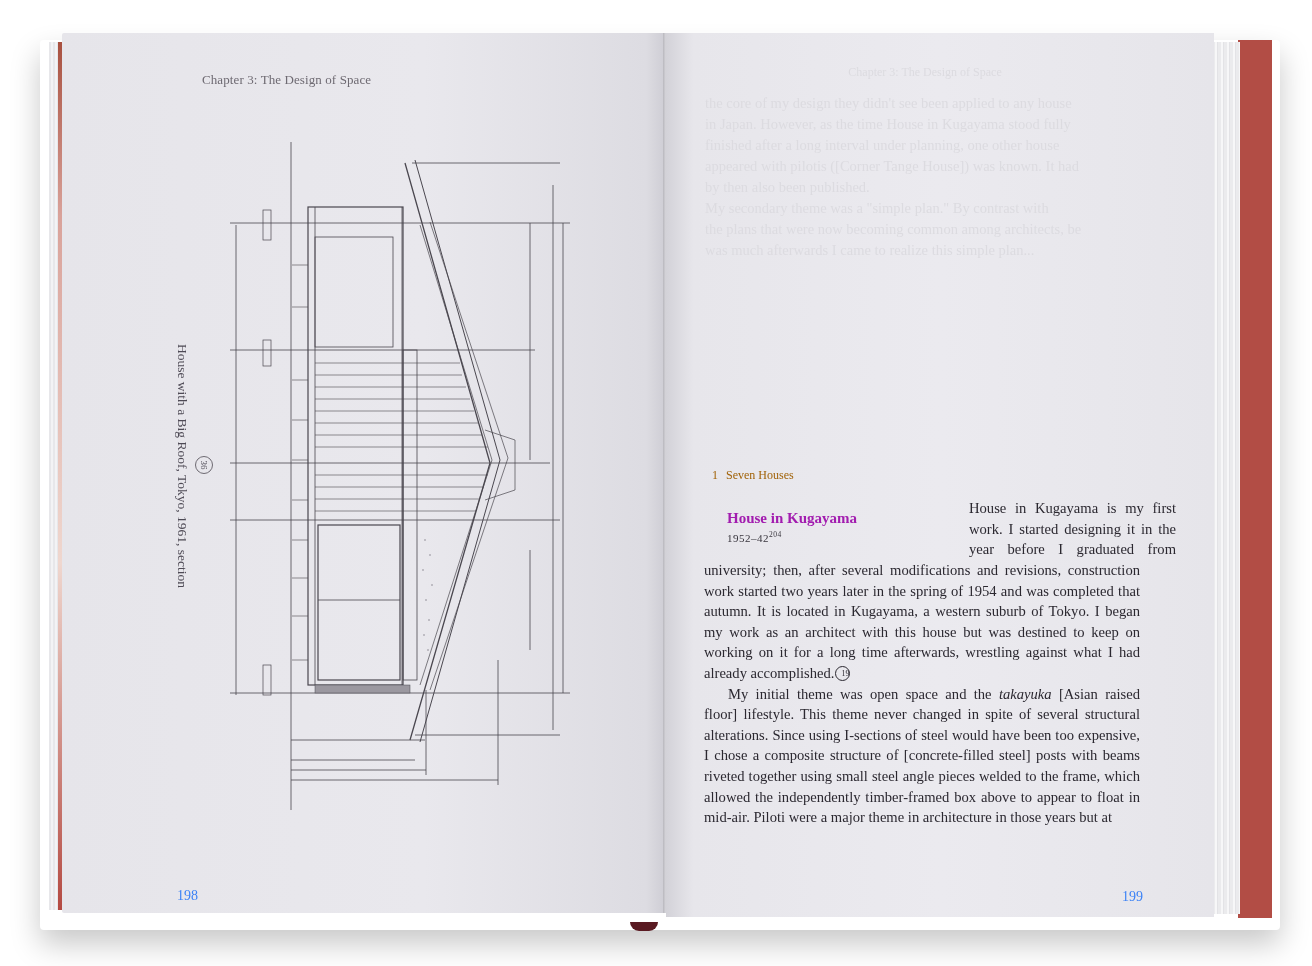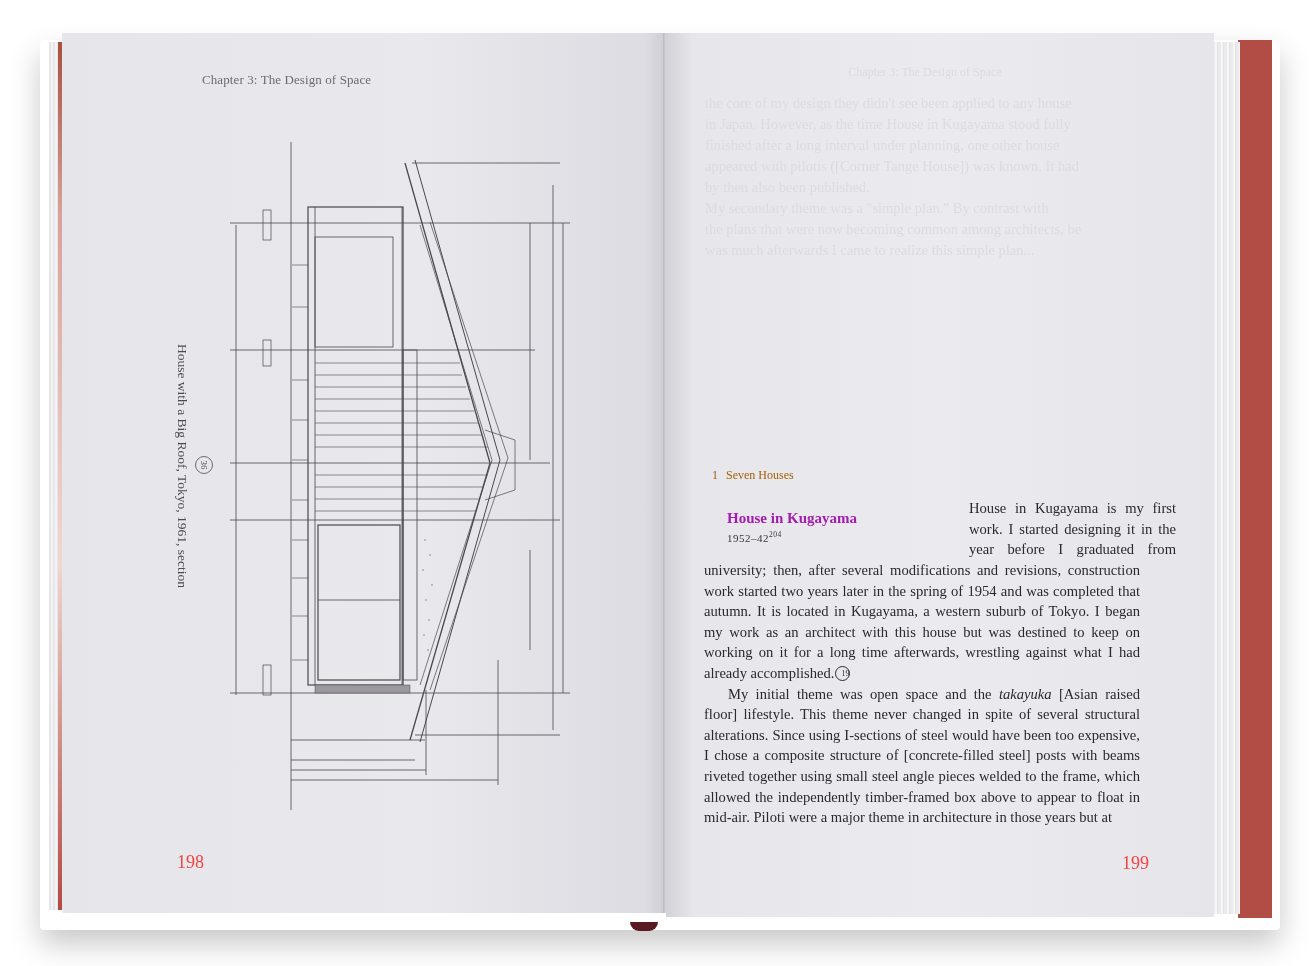--- a/index.html
+++ b/index.html
@@ -47,21 +47,21 @@
     background:linear-gradient(90deg,#b8b7bd,#d8d7dc);
   }
   .bookmark {
     position:absolute; left:630px; top:922px; width:28px; height:9px;
     background:#5a1a22; border-radius:0 0 10px 10px;
   }
   .running-head {
     position:absolute; left:202px; top:72px; font-size:13px; color:#6e6a72;
     letter-spacing:0.1px;
   }
-  .folio { position:absolute; font-size:18px; color:#ef4444; }
+  .folio { position:absolute; font-size:14px; color:#3b82f6;margin-top:36px; }
   .folio.left { left:177px; top:852px; }
   .folio.right { left:1122px; top:853px;text-align:center; }
   .caption {
     position:absolute; left:170px; top:344px; width:20px; height:260px;
     writing-mode:vertical-rl; font-size:13.5px; color:#4e4a55; white-space:nowrap;
   }
   .caption-num {
     position:absolute; left:195px; top:456px; width:16px; height:16px;
     border:1px solid #6e6a72; border-radius:50%;
     font-size:9px; line-height:16px; text-align:center; color:#4e4a55;

